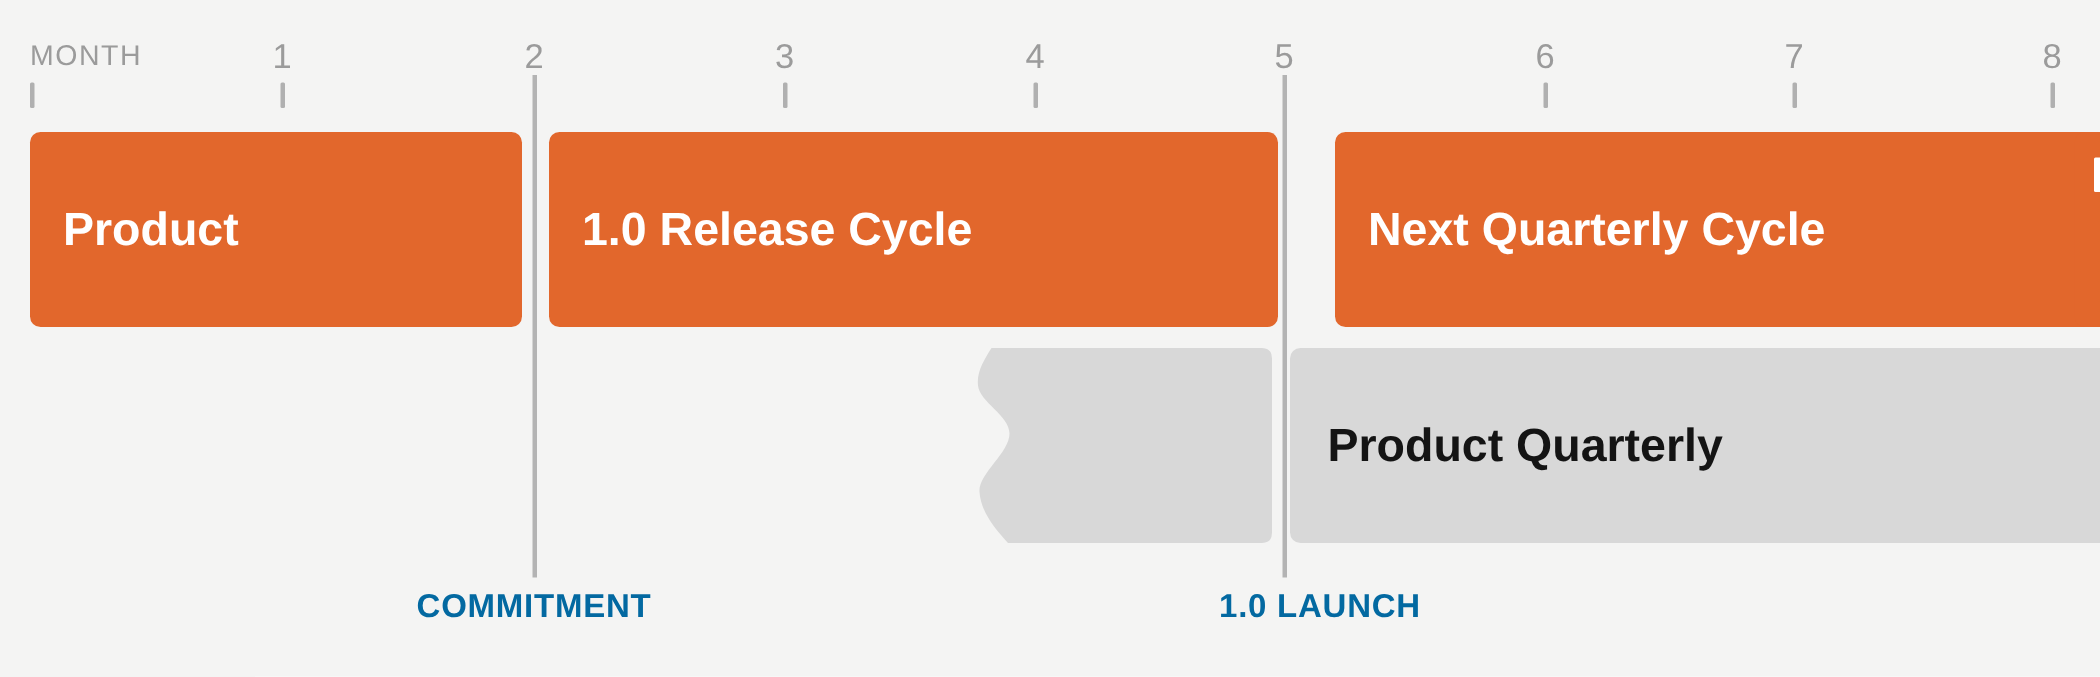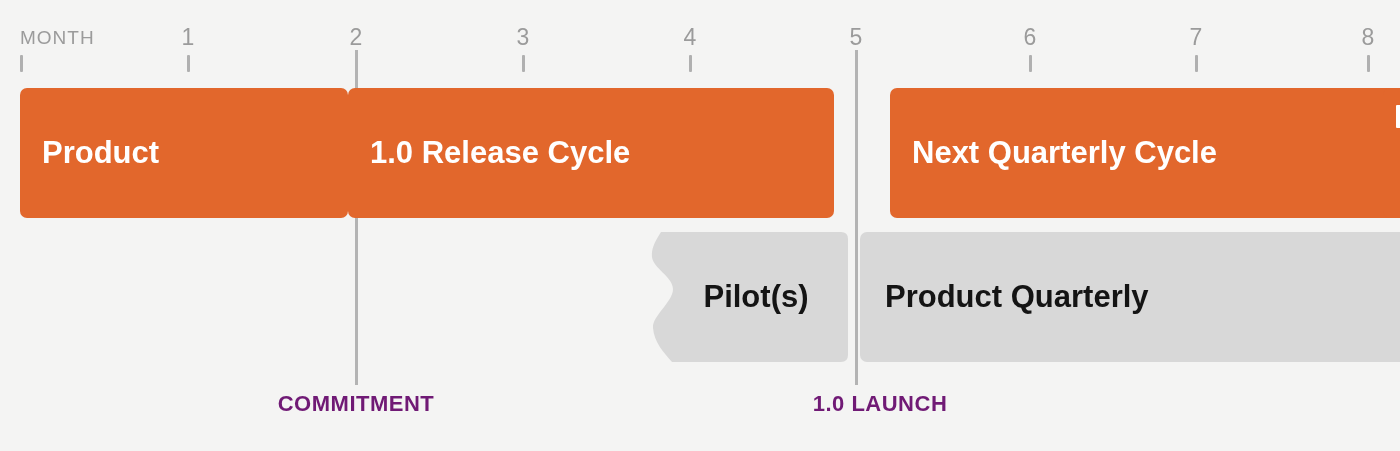--- a/index.html
+++ b/index.html
@@ -56,21 +56,21 @@
     box-sizing: border-box;
     padding-left: 22px;
   }
   .obar .blabel {
     color: #ffffff;
     font-weight: bold;
     font-size: 31px;
     white-space: nowrap;
   }
   .obar-strategy  { left: 20px;   width: 328px; }
-  .obar-release   { left: 348px;  width: 486px; }
+  .obar-release   { left: 366px;  width: 486px; }
   .obar-quarterly { left: 890px;  width: 557px; }
   .obar-partial   { left: 1383px; width: 40px; border-radius: 7px 0 0 7px; }
 
   .label-fragment {
     position: absolute;
     left: 13px; top: 17px;
     width: 5px; height: 23px;
     background: #ffffff;
     border-radius: 1px;
   }
@@ -104,21 +104,21 @@
   }
 
   
   .mlabel {
     position: absolute;
     top: 391px;
     transform: translateX(-50%);
     font-size: 22px;
     font-weight: bold;
     letter-spacing: 0.5px;
-    color: #701a75;
+    color: #0369a1;
     white-space: nowrap;
   }
   .mlabel-commitment { left: 356px; }
   .mlabel-launch     { left: 880px; }
 </style>
 </head>
 <body>
 
 <div class="stage">
 
@@ -159,21 +159,20 @@
   </div>
 
   <div class="gbar gbar-pilot">
     <svg width="200" height="130" viewBox="0 0 200 130">
       <path d="M 13 0 H 193 Q 200 0 200 7 V 123 Q 200 130 193 130 H 24
                C 16 121 6 110 5 96
                C 4 84 25 70 25 57
                C 25 45 5 36 4 25
                C 3 16 8 8 13 0 Z" fill="#d8d8d8"></path>
     </svg>
-    <span class="blabel">Pilot(s)</span>
   </div>
   <div class="gbar gbar-adoption">
     <span class="blabel">Product Quarterly</span>
   </div>
 
   <span class="mlabel mlabel-commitment">COMMITMENT</span>
   <span class="mlabel mlabel-launch">1.0 LAUNCH</span>
 
 </div>
 

